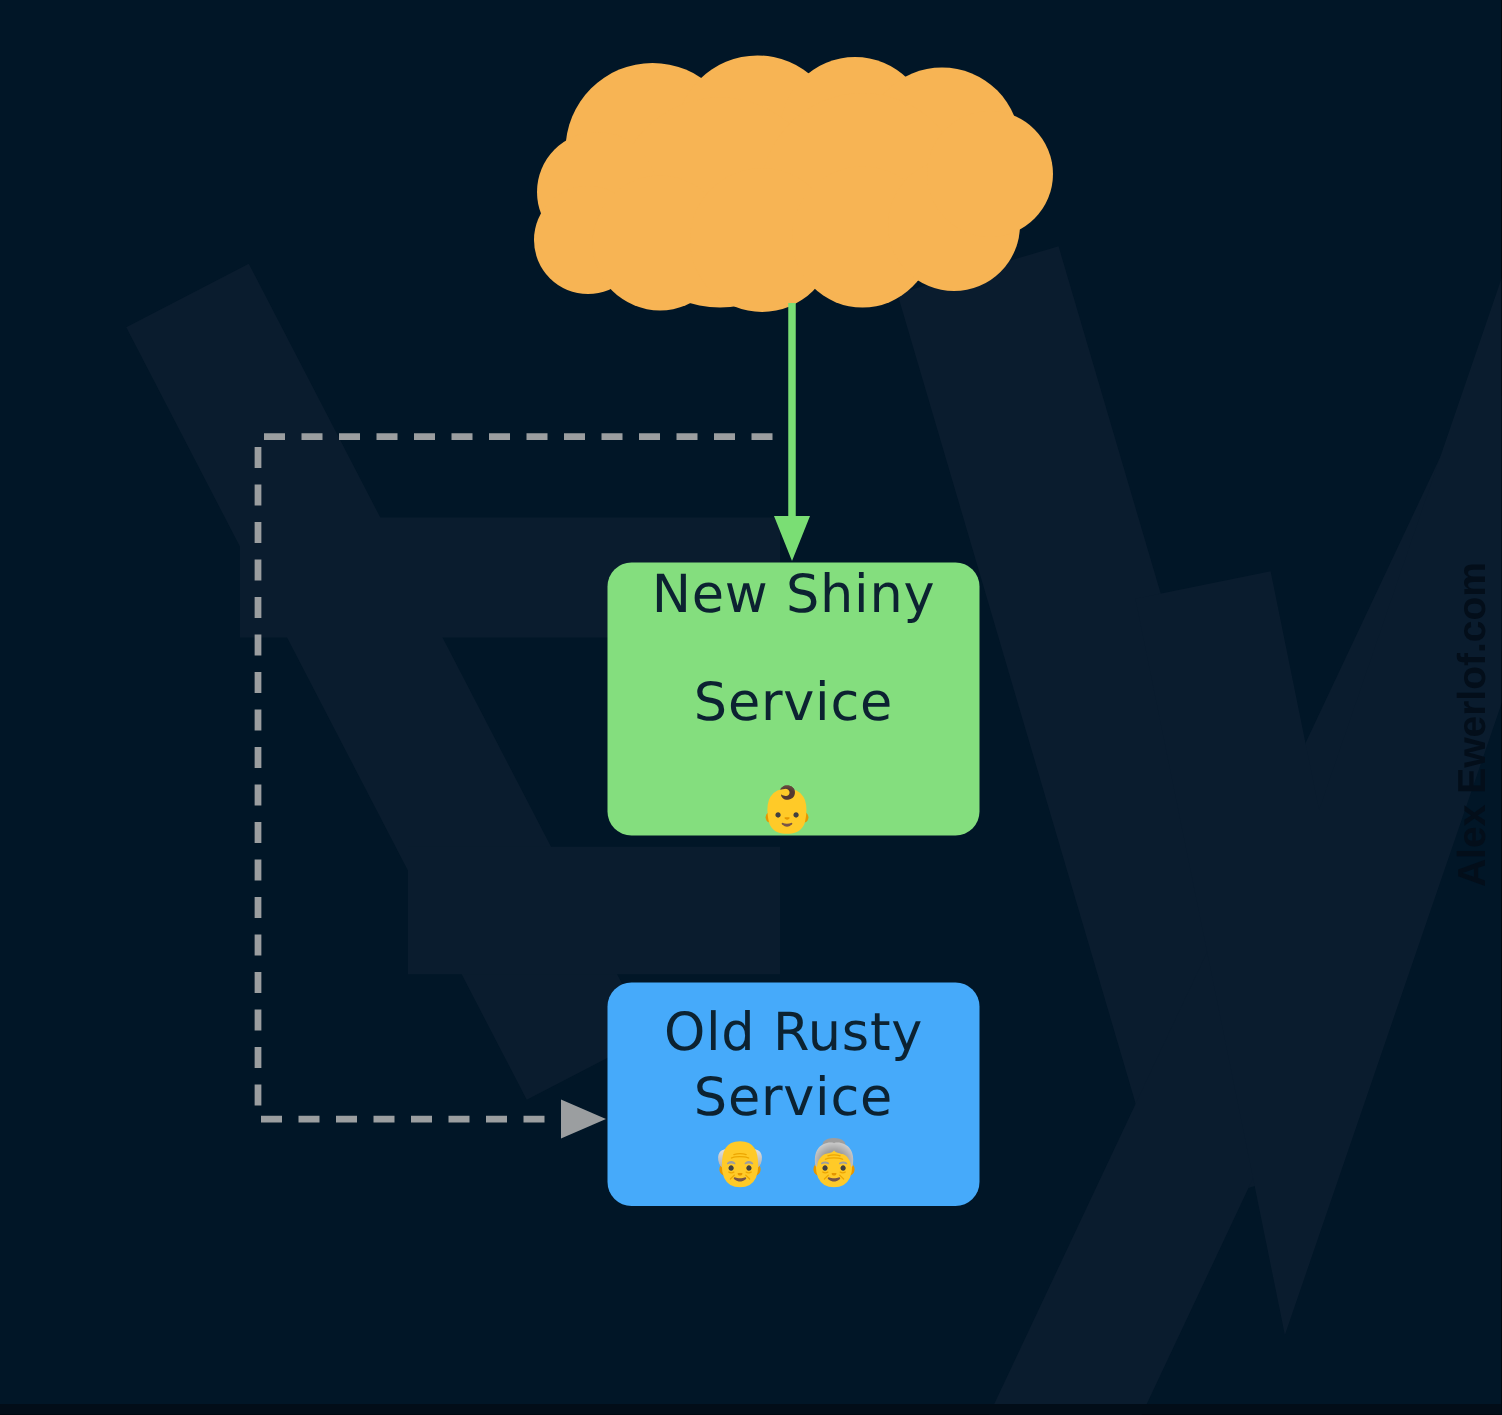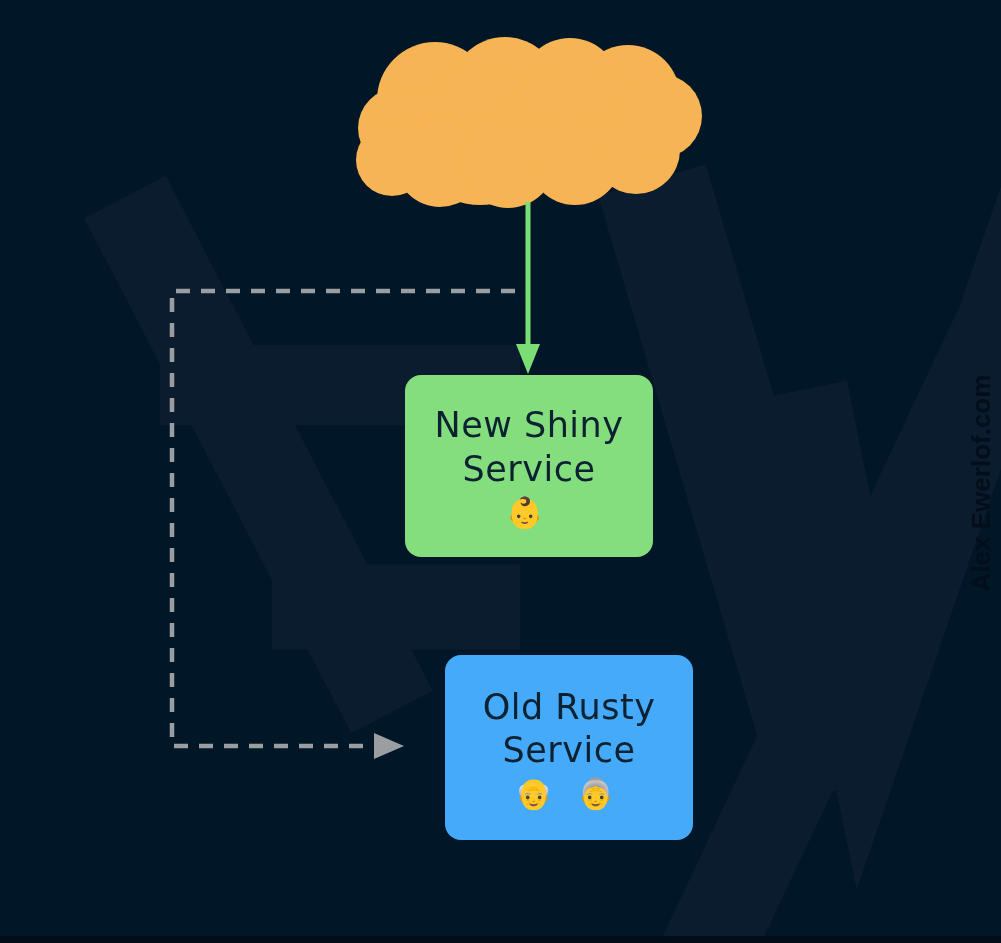--- a/index.html
+++ b/index.html
@@ -28,25 +28,25 @@
   }
   .node .emoji-line{
     margin-top:7px;
     font-size:30px;
     line-height:1;
     letter-spacing:8px;
   }
   .node-new{
     left:405px;top:375px;height:182px;
     background:var(--new-service,#84de7e);
+    gap:28px;
   }
   .node-old{
-    left:405px;top:655px;height:185px;
+    left:405px;top:655px;height:149px;
     background:var(--old-service,#46aafa);
-    margin-left:40px;
   }
   .watermark-text{
     position:absolute;
     left:832px;top:467px;
     width:300px;height:32px;
     transform:rotate(-90deg);
     text-align:center;
     font-family:"Liberation Sans", sans-serif;
     font-weight:bold;
     font-size:26px;

